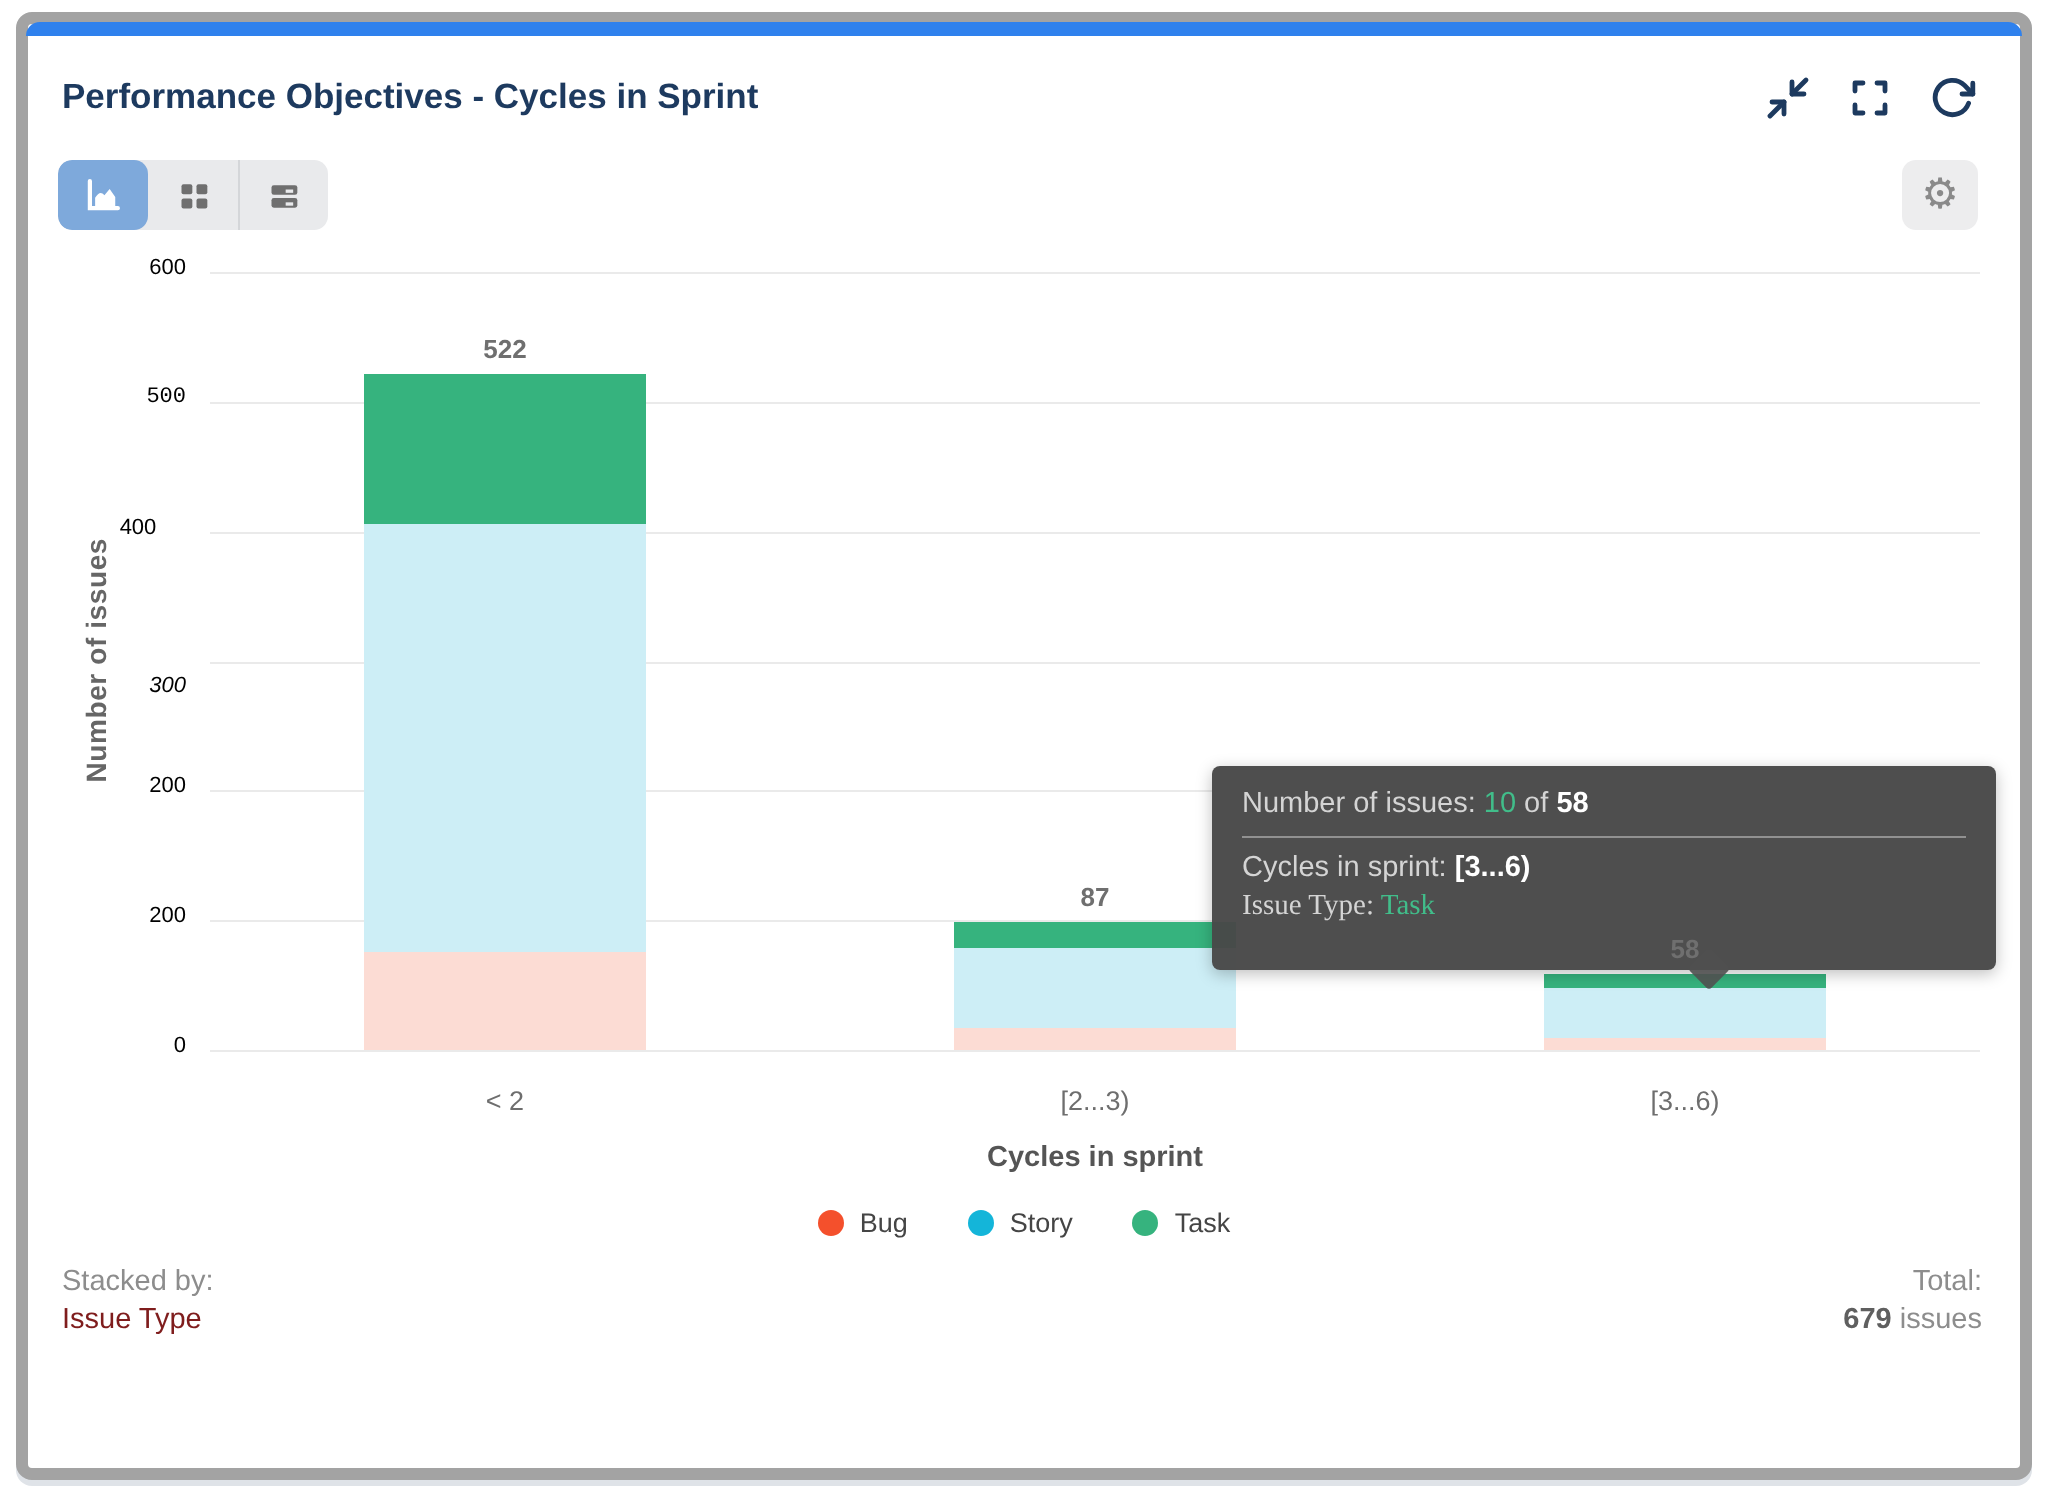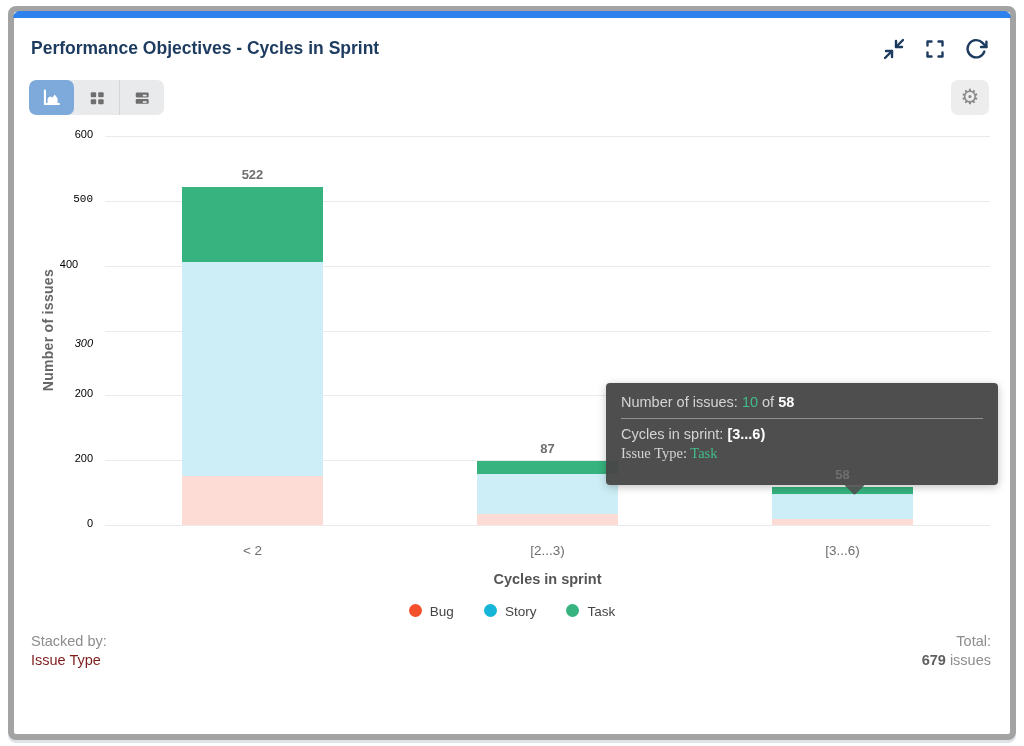--- a/index.html
+++ b/index.html
@@ -32,21 +32,21 @@
   .gridline { position: absolute; left: 0; right: 0; height: 1px; background: #eaeaea; }
   .ytick { position: absolute; left: -60px; width: 48px; text-align: right; font-size: 11px; color: #000000; }
   .bar-seg { position: absolute; }
   .bar-label { position: absolute; font-size: 13px; font-weight: 700; color: #6f6f6f; text-align: center; z-index: 12; }
 
   .xticks { position: absolute; left: 91px; top: 531px; width: 885px; height: 18px; }
   .xtick { position: absolute; transform: translateX(-50%); font-size: 13.5px; color: #6e6e6e; white-space: nowrap; }
   .xaxis-title { position: absolute; left: 91px; top: 559px; width: 885px; text-align: center; font-size: 14.5px; font-weight: 700; color: #555; }
 
   #legend { position: absolute; left: 0; right: 0; top: 592px; display: flex; justify-content: center; gap: 30px; }
-  .legend-item { display: flex; align-items: flex-start; gap: 8px; cursor: pointer; }
+  .legend-item { display: flex; align-items: center; gap: 8px; cursor: pointer; }
   .legend-dot { width: 13px; height: 13px; border-radius: 50%; }
   .legend-text { font-size: 13.5px; color: #454545; }
 
   .tooltip {
     position: absolute; left: 592px; top: 371px; width: 392px; height: 102px;
     background: rgba(72,72,72,0.97); border-radius: 4px; z-index: 10;
     padding: 11px 15px; color: #d4d4d4; font-size: 14.5px;
     box-shadow: 0 2px 8px rgba(0,0,0,0.25);
   }
   .tt-arrow { position: absolute; left: 241px; top: 94px; width: 15px; height: 15px; background: rgba(80,80,80,0.9); transform: rotate(45deg); z-index: -1; border-radius: 2px; }

